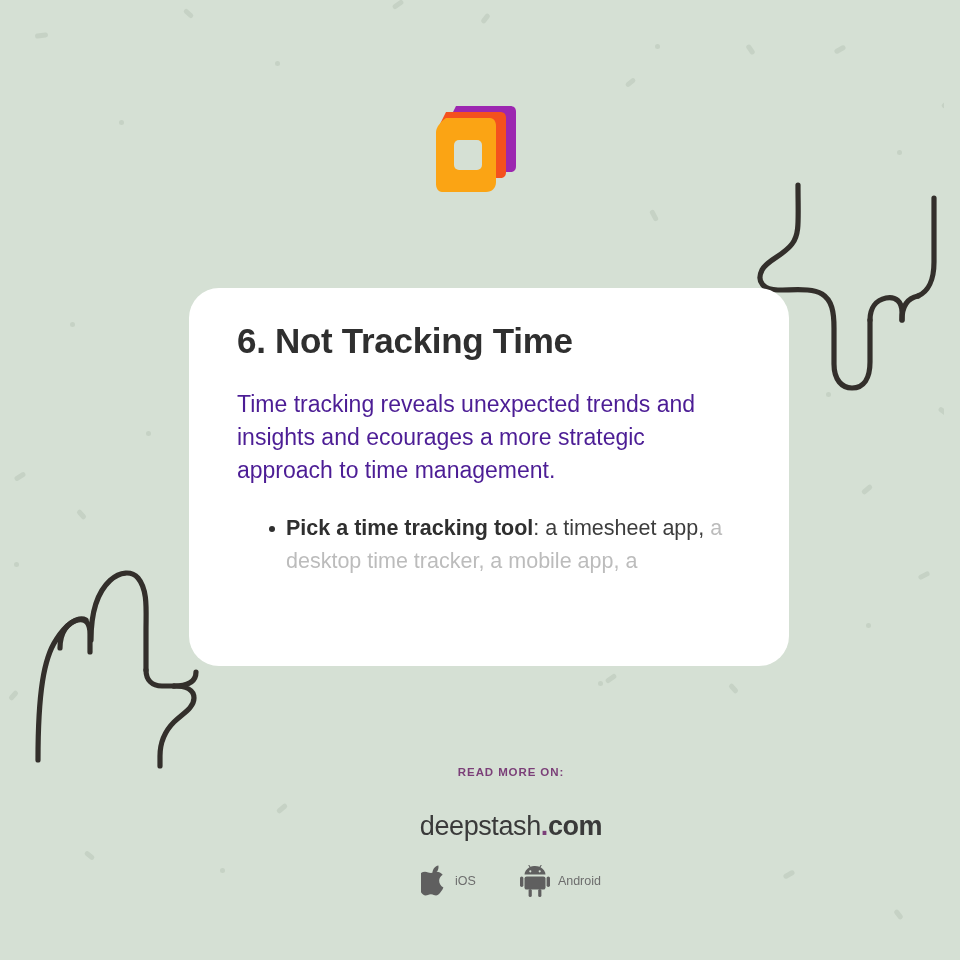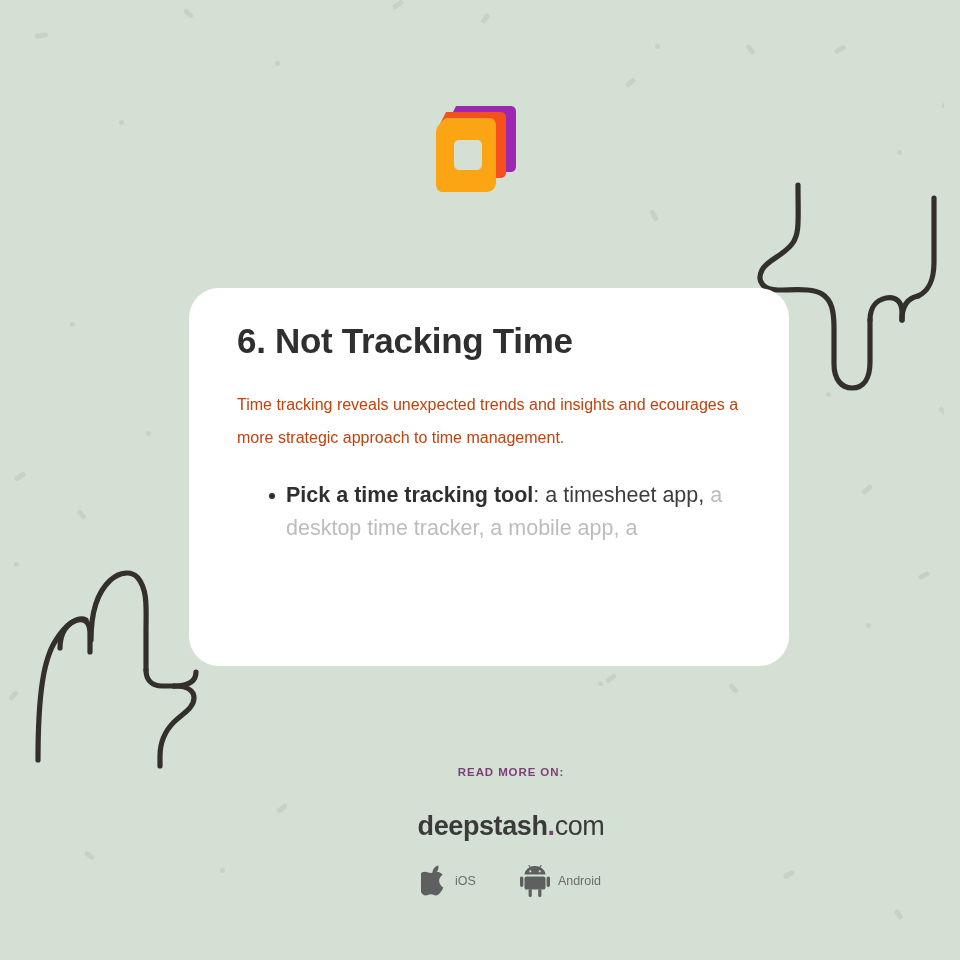--- a/index.html
+++ b/index.html
@@ -61,22 +61,22 @@
   }
   #card-title {
     font-size: 35px;
     font-weight: bold;
     color: #2f2f2f;
     line-height: 1.16;
     letter-spacing: -0.3px;
     margin: 0 0 26px 0;
   }
   #card-body {
-    font-size: 16px;
-    color: #c2410c;
+    font-size: 23px;
+    color: #4c1d95;
     line-height: 33px;
     margin: 0 0 25px 0;
   }
   #tips-heading {
     font-size: 21.5px;
     font-weight: bold;
     color: #2f2f2f;
     line-height: 33px;
     margin: 0 0 24px 0;
   }
@@ -117,23 +117,23 @@
     letter-spacing: 0.9px;
     margin: 0;
   }
   #wordmark {
     margin: 33px 0 0 0;
     font-size: 27px;
     color: #3a3a3a;
     letter-spacing: -0.4px;
     white-space: nowrap;
   }
-  #wordmark .ws-bold { font-weight: bold; }
+  #wordmark .ws-bold { font-weight: normal; }
   #wordmark .ws-dot  { color: #7b3f78; font-weight: bold; }
-  #wordmark .ws-tld  { font-weight: normal; }
+  #wordmark .ws-tld  { font-weight: bold; }
 
   #stores {
     margin-top: 23px;
     display: flex;
     justify-content: center;
     align-items: flex-end;
     gap: 44px;
   }
   .store {
     display: flex;

